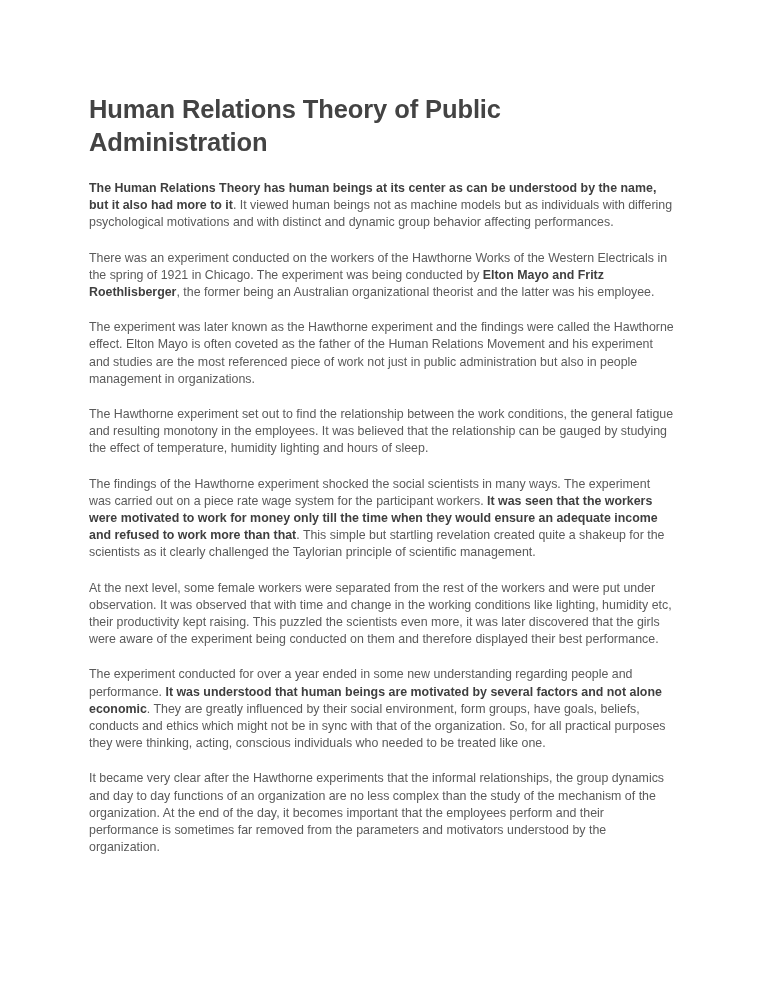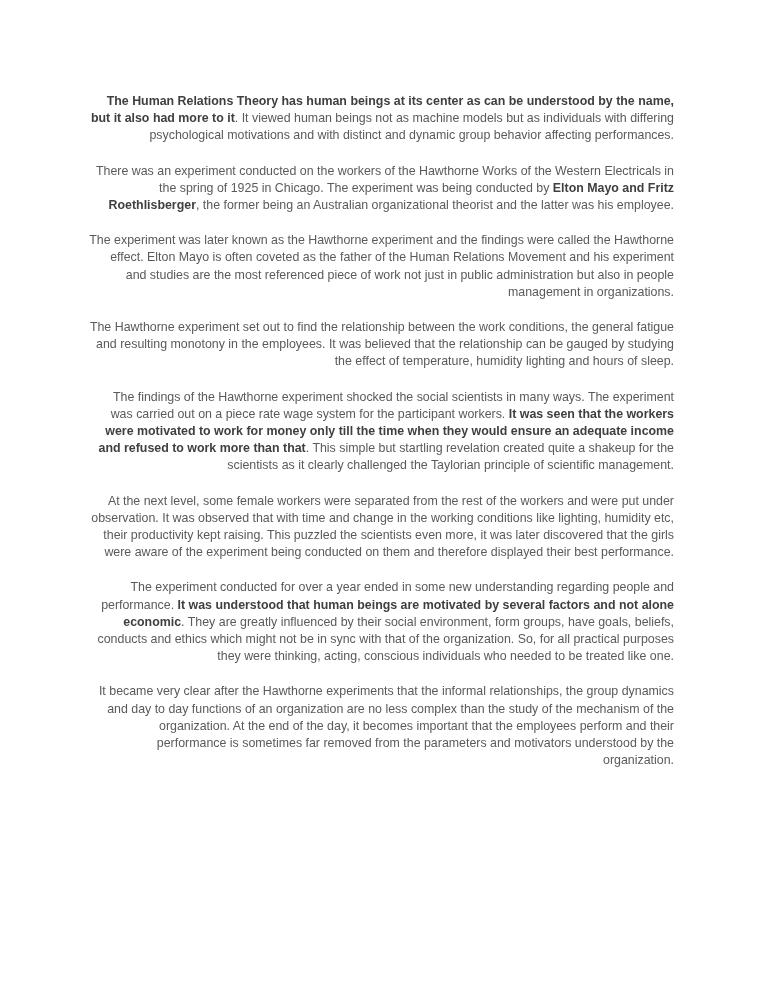--- a/index.html
+++ b/index.html
@@ -28,39 +28,40 @@
     color: #434343;
     margin: 0 0 21px 0;
     letter-spacing: -0.1px;
     max-width: 470px;
   }
   .para {
     font-size: 12.4px;
     line-height: 17.2px;
     color: #5a5a5a;
     margin: 0 0 18px 0;
-    text-align: right;
+    text-align: left;
   }
   .para:last-child {
     margin-bottom: 0;
   }
   .b {
     font-weight: bold;
     color: #3f3f3f;
   }
   .i {
   }
 </style>
 </head>
 <body>
 
 <div class="page">
+  <h1 class="doc-title">Human Relations Theory of Public Administration</h1>
   <div id="body-container">
       <p class="para"><span class="b">The Human Relations Theory has human beings at its center as can be understood by the name, but it also had more to it</span><span>. It viewed human beings not as machine models but as individuals with differing psychological motivations and with distinct and dynamic group behavior affecting performances.</span></p>
-      <p class="para"><span>There was an experiment conducted on the workers of the Hawthorne Works of the Western Electricals in the spring of 1925 in Chicago. The experiment was being conducted by </span><span class="b">Elton Mayo and Fritz Roethlisberger</span><span>, the former being an Australian organizational theorist and the latter was his employee.</span></p>
+      <p class="para"><span>There was an experiment conducted on the workers of the Hawthorne Works of the Western Electricals in the spring of 1921 in Chicago. The experiment was being conducted by </span><span class="b">Elton Mayo and Fritz Roethlisberger</span><span>, the former being an Australian organizational theorist and the latter was his employee.</span></p>
       <p class="para"><span>The experiment was later known as the Hawthorne experiment and the findings were called the Hawthorne effect. </span><span class="i">Elton Mayo is often coveted as the father of the Human Relations Movement</span><span> and his experiment and studies are the most referenced piece of work not just in public administration but also in people management in organizations.</span></p>
       <p class="para"><span>The Hawthorne experiment set out to find the relationship between the work conditions, the general fatigue and resulting monotony in the employees. It was believed that the relationship can be gauged by studying the effect of temperature, humidity lighting and hours of sleep.</span></p>
       <p class="para"><span>The findings of the Hawthorne experiment shocked the social scientists in many ways. The experiment was carried out on a piece rate wage system for the participant workers. </span><span class="b">It was seen that the workers were motivated to work for money only till the time when they would ensure an adequate income and refused to work more than that</span><span>. This simple but startling revelation created quite a shakeup for the scientists as it clearly challenged the Taylorian principle of scientific management.</span></p>
       <p class="para"><span>At the next level, some female workers were separated from the rest of the workers and were put under observation. It was observed that with time and change in the working conditions like lighting, humidity etc, their productivity kept raising. This puzzled the scientists even more, it was later discovered that the girls were aware of the experiment being conducted on them and therefore displayed their best performance.</span></p>
       <p class="para"><span>The experiment conducted for over a year ended in some new understanding regarding people and performance. </span><span class="b">It was understood that human beings are motivated by several factors and not alone economic</span><span>. They are greatly influenced by their social environment, form groups, have goals, beliefs, conducts and ethics which might not be in sync with that of the organization. So, for all practical purposes they were thinking, acting, conscious individuals who needed to be treated like one.</span></p>
       <p class="para"><span>It became very clear after the Hawthorne experiments that the informal relationships, the group dynamics and day to day functions of an organization are no less complex than the study of the mechanism of the organization. At the end of the day, it becomes important that the employees perform and their performance is sometimes far removed from the parameters and motivators understood by the organization.</span></p>
     </div>
 </div>
 
 </body></html>

